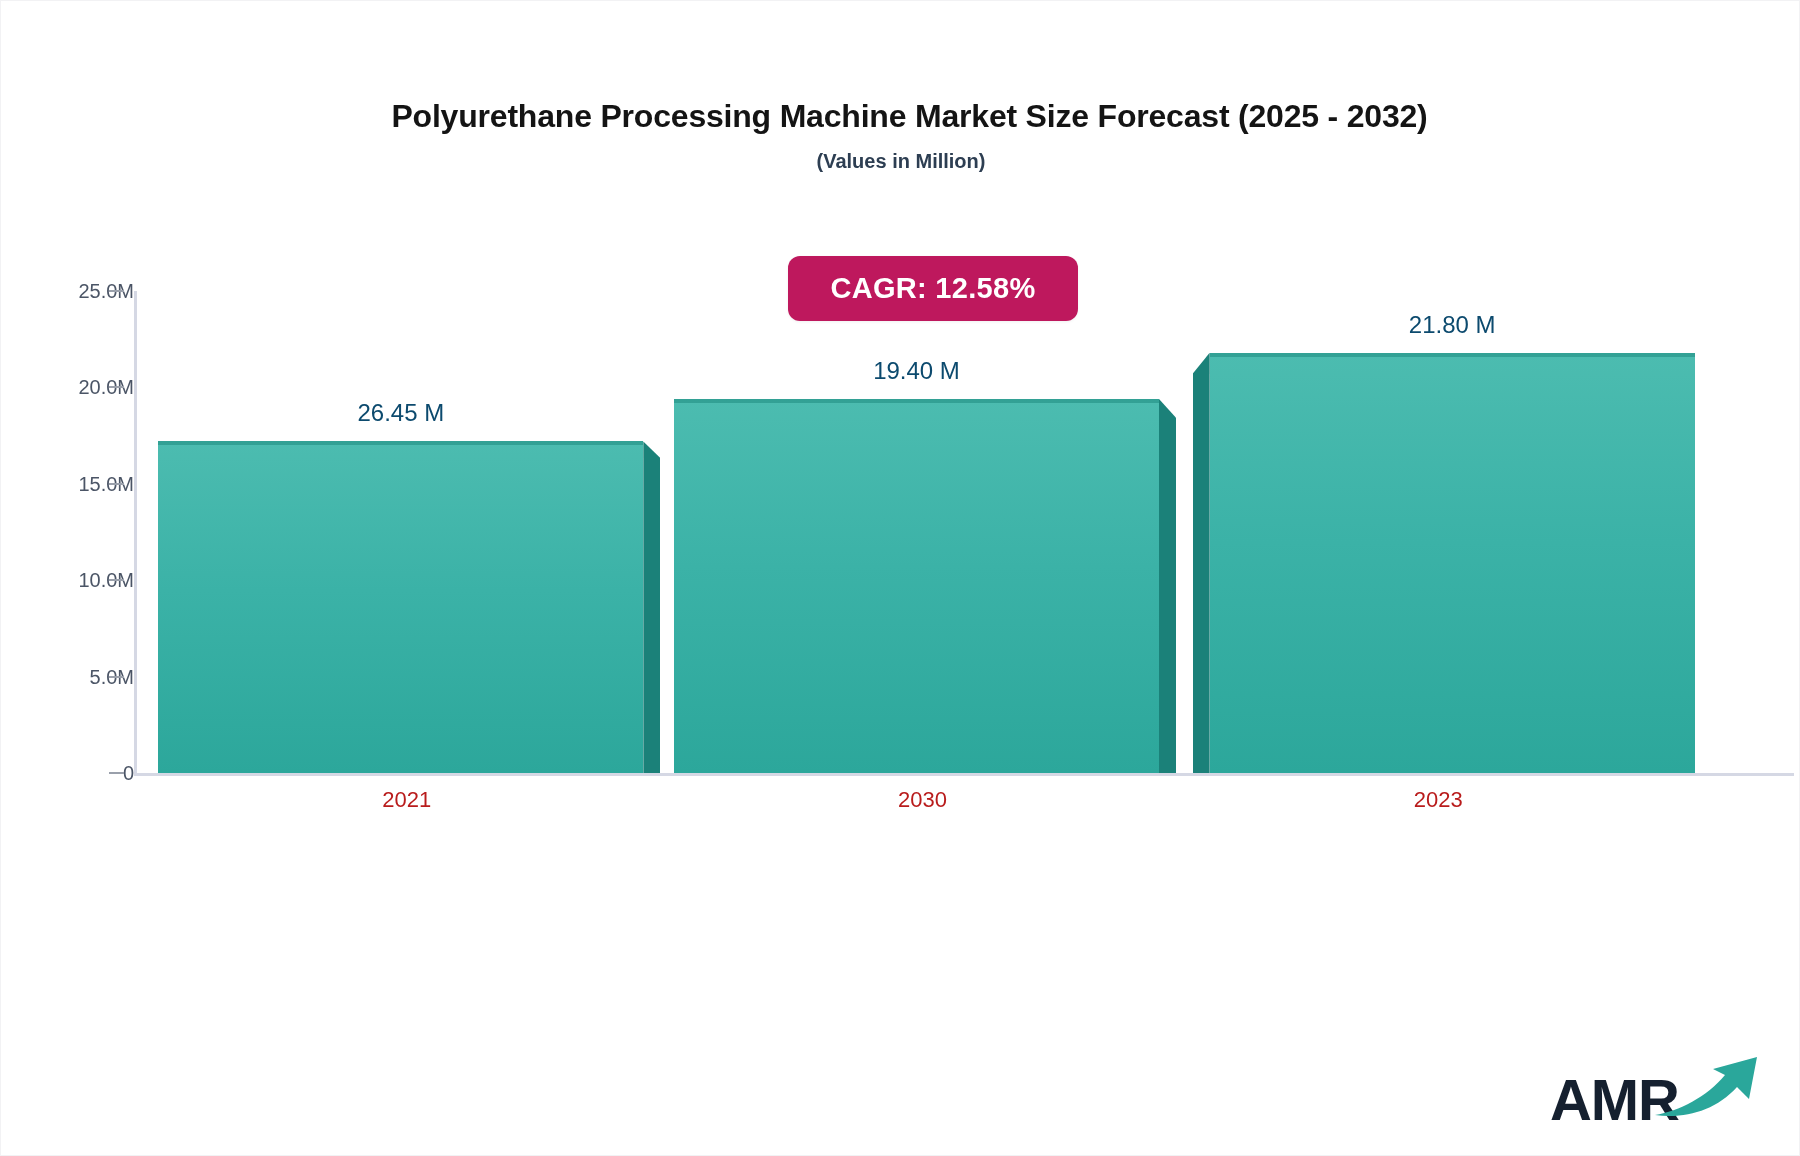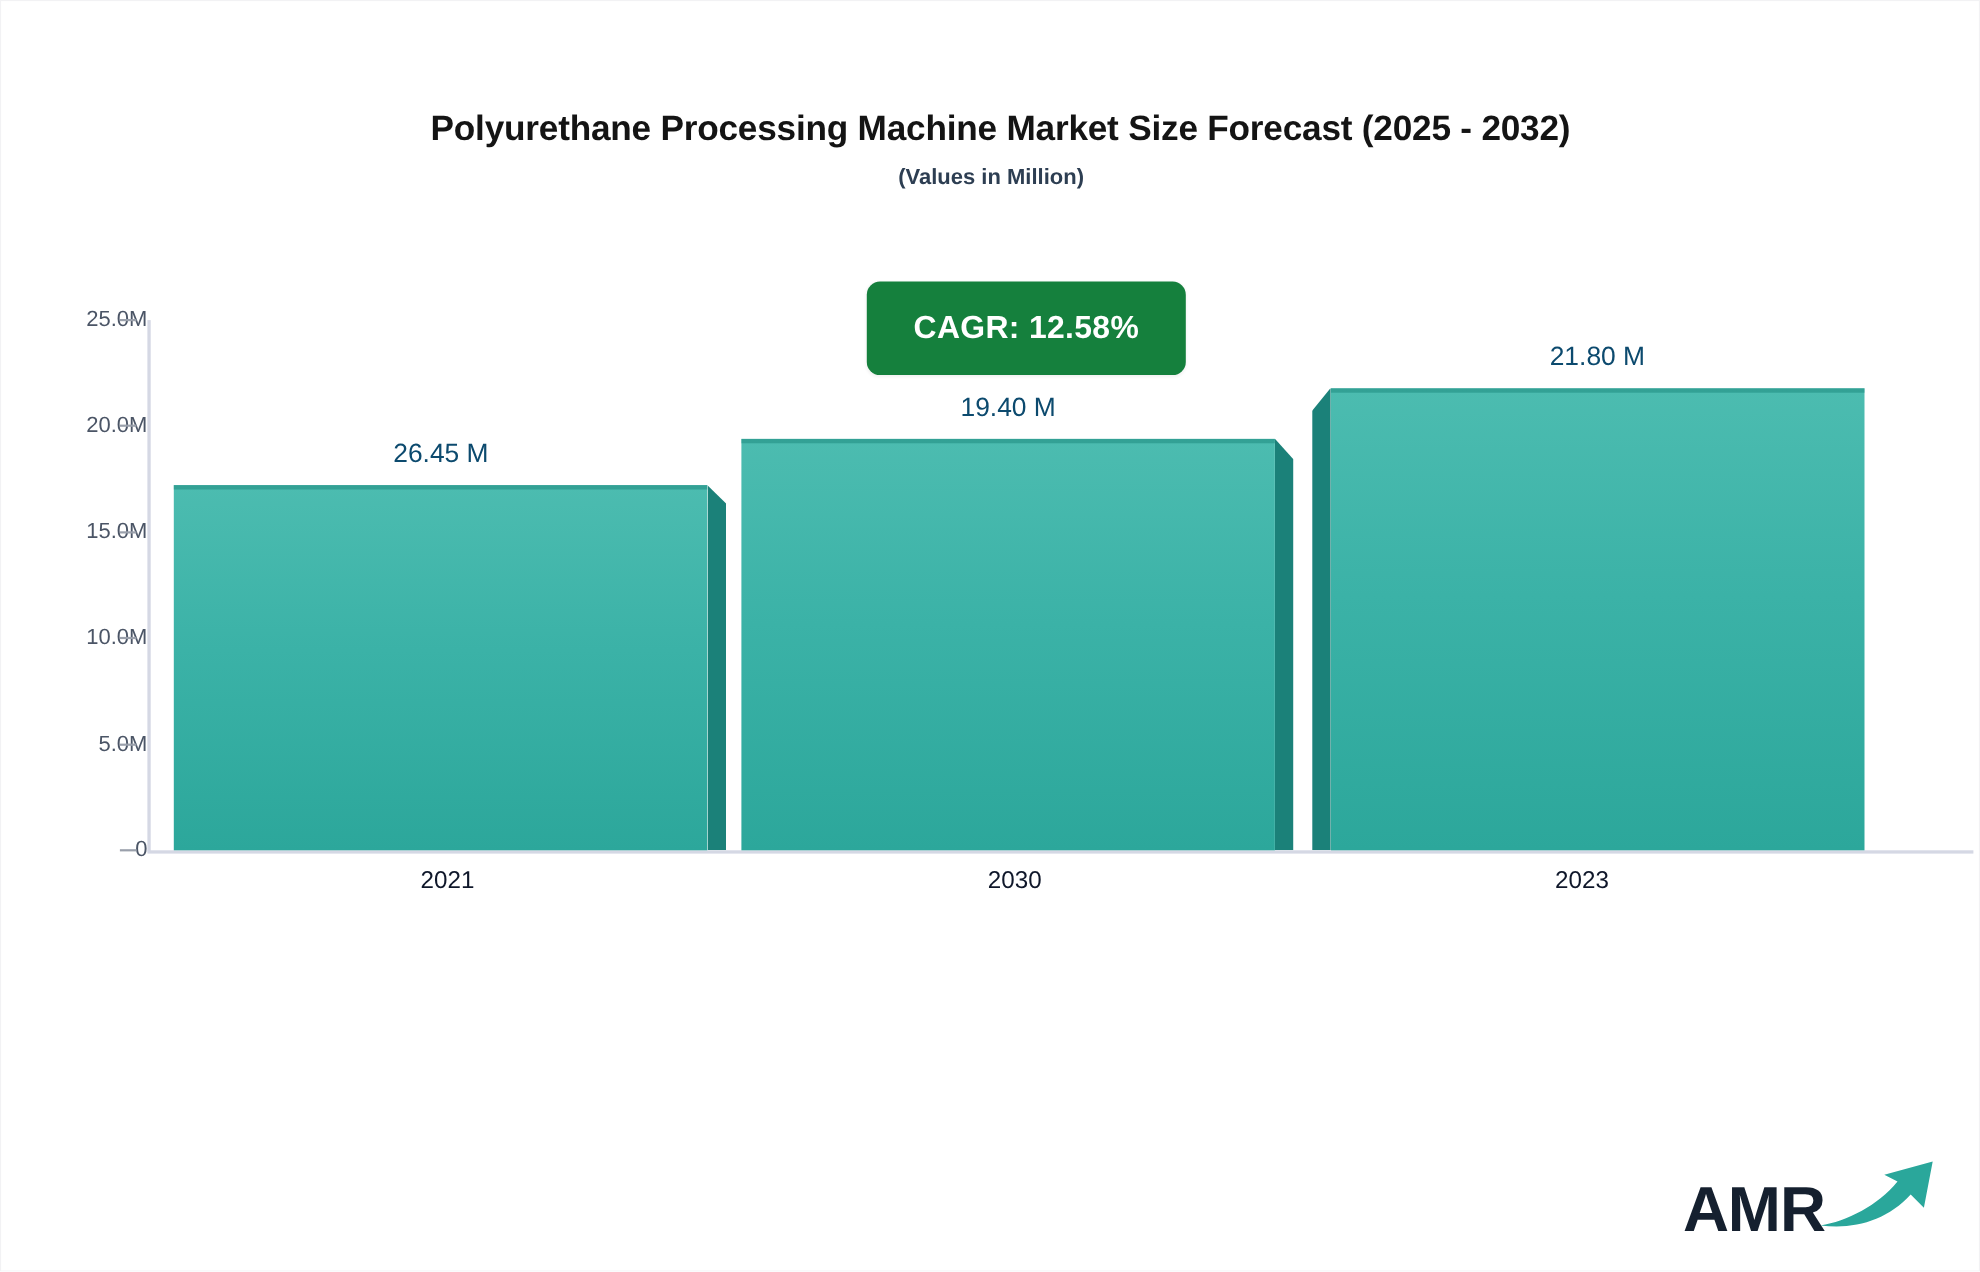--- a/index.html
+++ b/index.html
@@ -47,22 +47,22 @@
     color: #2d3e52;
     line-height: 1.2;
   }
 
   
   .cagr-badge {
     position: absolute;
     top: 255px;
     left: 787px;
     width: 290px;
-    height: 85px;
-    background: #15803d;
+    height: 65px;
+    background: #be185d;
     border-radius: 12px;
     display: flex;
     align-items: center;
     justify-content: center;
     box-shadow: 0 1px 3px rgba(0,0,0,0.06);
   }
   .cagr-text {
     color: #ffffff;
     font-size: 29px;
     font-weight: bold;
@@ -161,33 +161,32 @@
     color: #0c4a6e;
     white-space: nowrap;
     transform: translateY(-100%);
   }
 
   .x-tick-label {
     position: absolute;
     top: 786px;
     text-align: center;
     font-size: 22px;
-    color: #0f172a;
+    color: #b91c1c;
     white-space: nowrap;
   }
 
   
   .logo {
     position: absolute;
     right: 36px;
     bottom: 26px;
     display: flex;
     align-items: flex-end;
     height: 80px;
-    gap: 20px;
   }
   .logo-text {
     font-size: 58px;
     font-weight: bold;
     color: #15202f;
     letter-spacing: -1px;
     line-height: 1;
   }
   .logo-arrow {
     margin-left: -26px;

